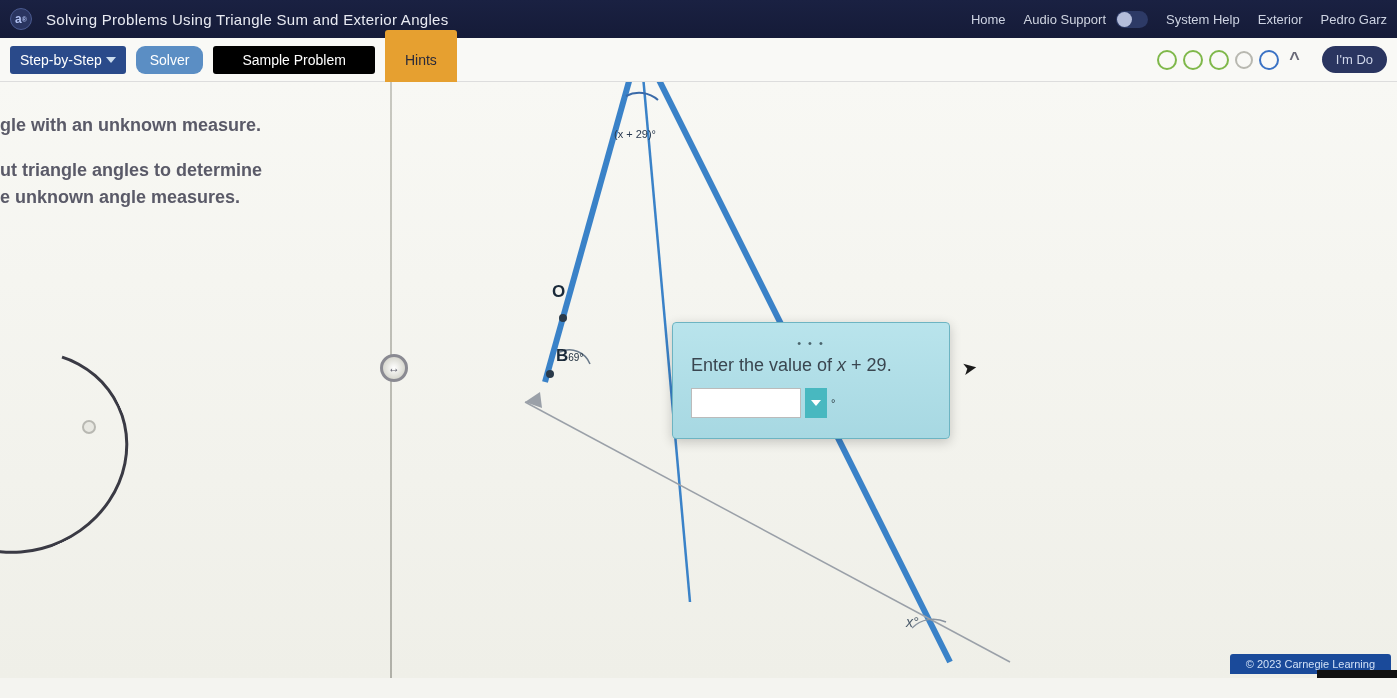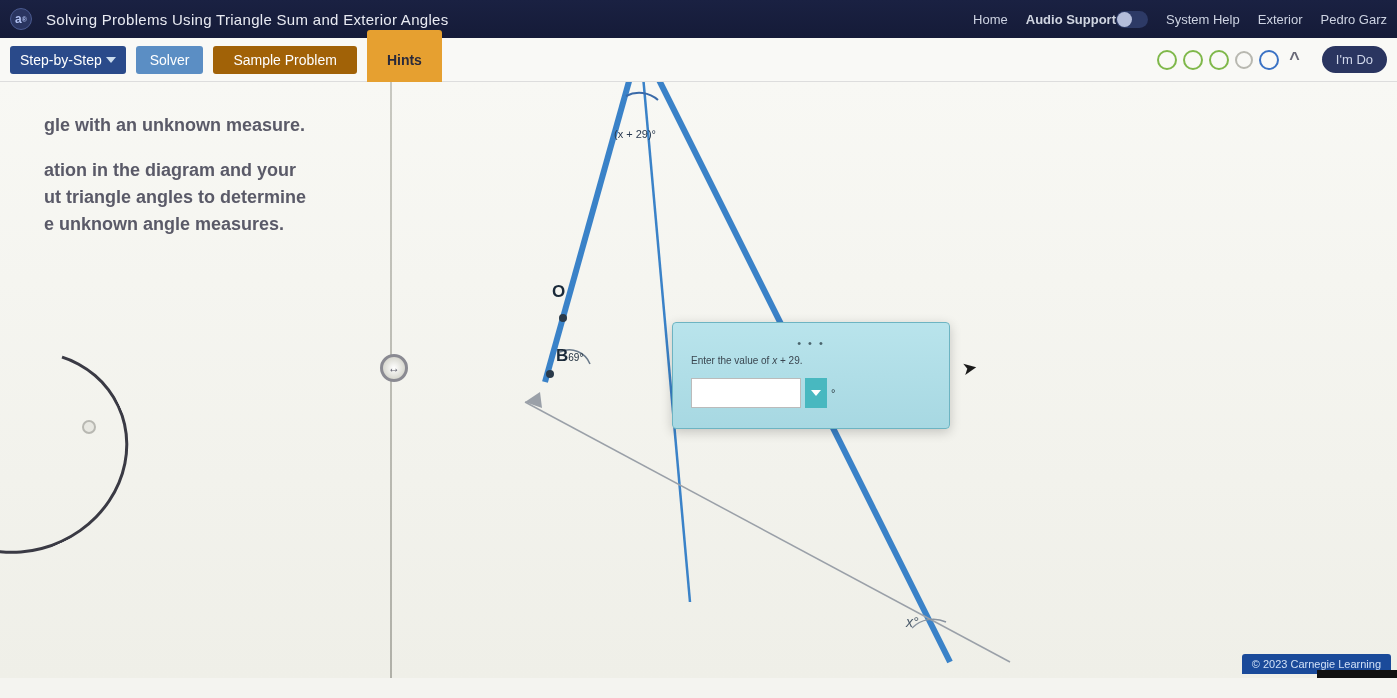--- a/index.html
+++ b/index.html
@@ -5,69 +5,69 @@
 * { margin:0; padding:0; box-sizing:border-box; }
 body { width:1397px; height:698px; font-family:Arial,Helvetica,sans-serif; background:#f4f4f0; overflow:hidden; position:relative; }
 
 
 .header { background:linear-gradient(180deg,#1a2142 0%,#151b38 100%); height:38px; display:flex; align-items:center; padding:0 10px; color:#cfd4e0; font-size:14px; }
 .logo-badge { width:22px; height:22px; border-radius:50%; background:#2a3560; border:1px solid #4a5a90; display:flex; align-items:center; justify-content:center; color:#b0c0f0; font-weight:bold; font-size:12px; margin-right:14px;}
 .logo-sup { font-size:7px; vertical-align:super;}
 .lesson-title { flex:1; color:#e8eaf2; font-weight:500; font-size:15px; letter-spacing:0.3px;}
 .nav-right { display:flex; align-items:center; gap:18px; font-size:13px; }
 .nav-link { color:#cdd3e2; cursor:pointer; }
-.audio-block { display:flex; align-items:center; gap:0;font-weight:bold; }
+.audio-block { display:flex; align-items:center; gap:10px; }
 .toggle { width:32px; height:17px; background:#2d3a66; border-radius:10px; position:relative; }
 .toggle-knob { position:absolute; left:1px; top:1px; width:15px; height:15px; border-radius:50%; background:#b4bdda; }
 
 
 .toolbar { height:44px; background:#f9f9f6; display:flex; align-items:center; padding:0 10px; gap:10px; border-bottom:1px solid #ddd;}
 .btn { padding:6px 14px; border-radius:3px; font-size:14px; color:#fff; border:none; cursor:pointer; }
 .btn-step { background:#2a4a8a; display:flex; align-items:center; gap:4px; padding:6px 10px;}
 .btn-step .tri { width:0; height:0; border-left:5px solid transparent; border-right:5px solid transparent; border-top:6px solid #cde;}
-.btn-solver { background:#5b8ec4; }
-.btn-sample { background:#a16207; padding:6px 20px; }
-.btn-hints { background:#e6a030; color:#2a2a3a; font-weight:700; padding:22px 20px;}
+.btn-solver { background:#5b8ec4;border-radius:9px; }
+.btn-sample { background:#000000; padding:6px 29px; }
+.btn-hints { background:#e6a030; color:#2a2a3a; font-weight:400; padding:22px 20px;}
 .toolbar-spacer { flex:1; }
 .progress-circles { display:flex; gap:6px; align-items:center; margin-right:12px;}
 .pcircle { width:20px; height:20px; border-radius:50%; border:2.5px solid; background:transparent;}
 .pc-green { border-color:#7fb84a; }
 .pc-gray  { border-color:#b8b8b0; width:18px; height:18px; border-width:2px;}
 .pc-blue  { border-color:#3a72c4; }
 .chev-up { font-size:18px; color:#6a6a78; font-weight:bold; margin-left:4px;}
 .btn-done { background:#2a3560; color:#cfd6ea; border-radius:14px; padding:6px 14px; font-size:13px;}
 
 
 .main { position:relative; height:calc(100% - 82px - 20px); background:linear-gradient(180deg,#f8f8f4 0%,#efefe8 100%); }
-.left-instruction { position:absolute; left:0; top:20px; width:440px; padding:10px 0 0 0;margin-left:44px;}
+.left-instruction { position:absolute; left:0; top:20px; width:440px; padding:10px 0 0 0;}
 .instr-line { font-size:18px; color:#5a5a68; font-weight:600; line-height:1.5; }
 .divider { position:absolute; left:390px; top:0; bottom:0; width:2px; background:linear-gradient(180deg,#c8c8c0 0%,#b0b0a8 100%); }
 .divider-handle { position:absolute; left:380px; top:272px; width:28px; height:28px; border-radius:50%; background:radial-gradient(circle,#fff 0%,#d8d8d0 70%); border:3px solid #8a8a92; display:flex; align-items:center; justify-content:center; font-size:12px; color:#5a5a68;}
 .curve-decor { position:absolute; left:-90px; top:270px; width:220px; height:200px; border:3px solid #3a3a44; border-radius:50%; border-top-color:transparent; border-left-color:transparent; transform:rotate(-25deg);}
 .dot-decor { position:absolute; left:82px; top:338px; width:14px; height:14px; border-radius:50%; background:#e8e8e2; border:2px solid #b8b8b2;}
 
 
 .diagram { position:absolute; left:390px; top:0; right:0; bottom:0; }
 
 
 .popup { position:absolute; left:672px; top:240px; width:278px; background:linear-gradient(180deg,#b9e4ec 0%,#a7d8e2 100%); border:1px solid #6db4c2; border-radius:4px; box-shadow:0 3px 12px rgba(0,0,0,0.2); padding:14px 18px 20px;}
 .popup-dots { text-align:center; color:#4a646c; letter-spacing:2px; font-size:11px; margin-bottom:6px;}
-.popup-text { color:#3a4650; font-size:10px; margin-bottom:12px;}
+.popup-text { color:#3a4650; font-size:18px; margin-bottom:12px;}
 .popup-text i { font-style:italic;}
 .input-row { display:flex; align-items:center; gap:4px;}
 .ans-input { width:110px; height:30px; border:1px solid #bbb; background:#fff; padding:4px; font-size:14px;}
 .dd-btn { width:22px; height:30px; background:#48b8c0; display:flex; align-items:center; justify-content:center;}
 .dd-btn .tri2 { width:0; height:0; border-left:5px solid transparent; border-right:5px solid transparent; border-top:6px solid #fff;}
 .deg-sym { font-size:11px; color:#2a3a40;}
 
 
 .cursor-arrow { position:absolute; left:962px; top:275px; font-size:18px; color:#1a1a1a; transform:rotate(-10deg);}
 
 
-.footer { position:absolute; right:6px; bottom:4px; background:#1a4a9a; color:#d0e0f6; font-size:11px; padding:4px 10px; border-radius:3px 3px 0 0;}
+.footer { position:absolute; right:6px; bottom:4px; background:#1a4a9a; color:#d0e0f6; font-size:11px; padding:4px 16px; border-radius:3px 3px 0 0;}
 .footer-dark { position:absolute; right:0; bottom:0; height:8px; width:80px; background:#111;}
 </style>
 </head>
 <body>
 
 <div class="header">
   <div class="logo-badge">
     <span>a</span>
       <span class="logo-sup">®</span>
   </div>
@@ -104,21 +104,20 @@
     <span class="chev-up">^</span>
   </div>
   <button class="btn btn-done">I'm Do</button>
 </div>
 
 <div class="main">
 
   <div class="left-instruction">
     <div class="instr-line">gle with an unknown measure.</div>
     <div style="height:18px"></div>
-    <div class="instr-line">ation in the diagram and your</div>
     <div class="instr-line">ut triangle angles to determine</div>
     <div class="instr-line">e unknown angle measures.</div>
   </div>
 
   <div class="curve-decor"></div>
   <div class="dot-decor"></div>
 
   <div class="divider"></div>
   <div class="divider-handle">↔</div>
 

